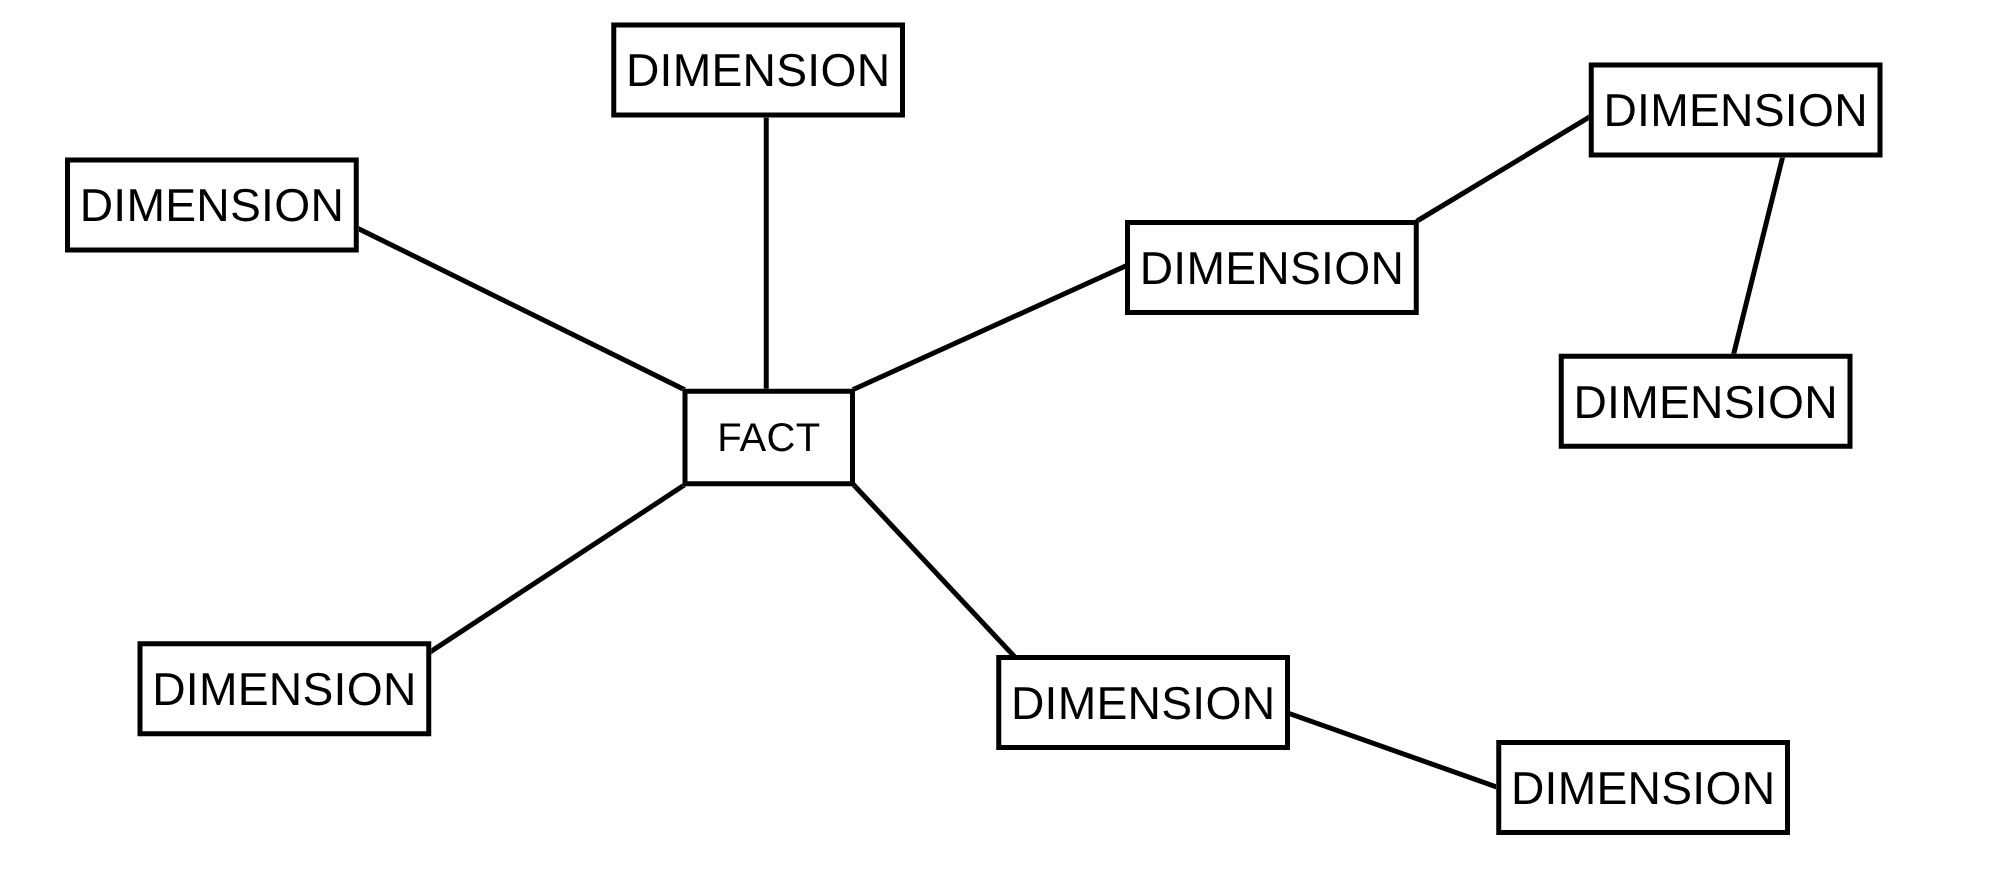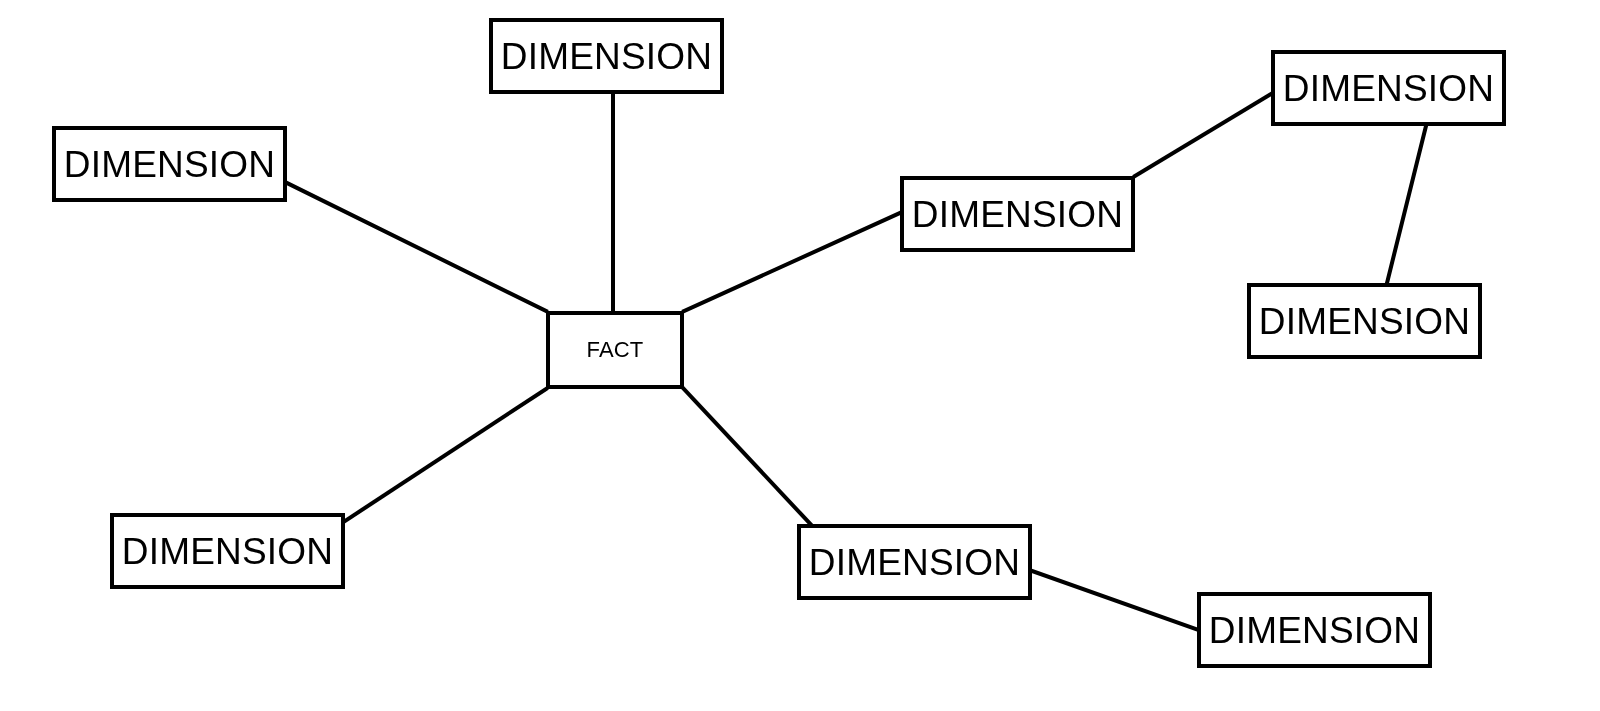--- a/index.html
+++ b/index.html
@@ -39,21 +39,21 @@
     z-index: 2;
   }
   .node-label {
     display: block;
     line-height: 1;
   }
   .node.dimension .node-label {
     font-size: 37px;
   }
   .node.fact .node-label {
-    font-size: 22px;
+    font-size: 32px;
   }
 </style>
 </head>
 <body>
 
 <div id="canvas">
 
   <svg id="edges" viewBox="0 0 1600 711" xmlns="http://www.w3.org/2000/svg">
       <line x1="613" y1="311" x2="613" y2="94" stroke="#000000" stroke-width="4" stroke-linecap="square"></line>
       <line x1="546" y1="311" x2="287" y2="183" stroke="#000000" stroke-width="4" stroke-linecap="square"></line>

